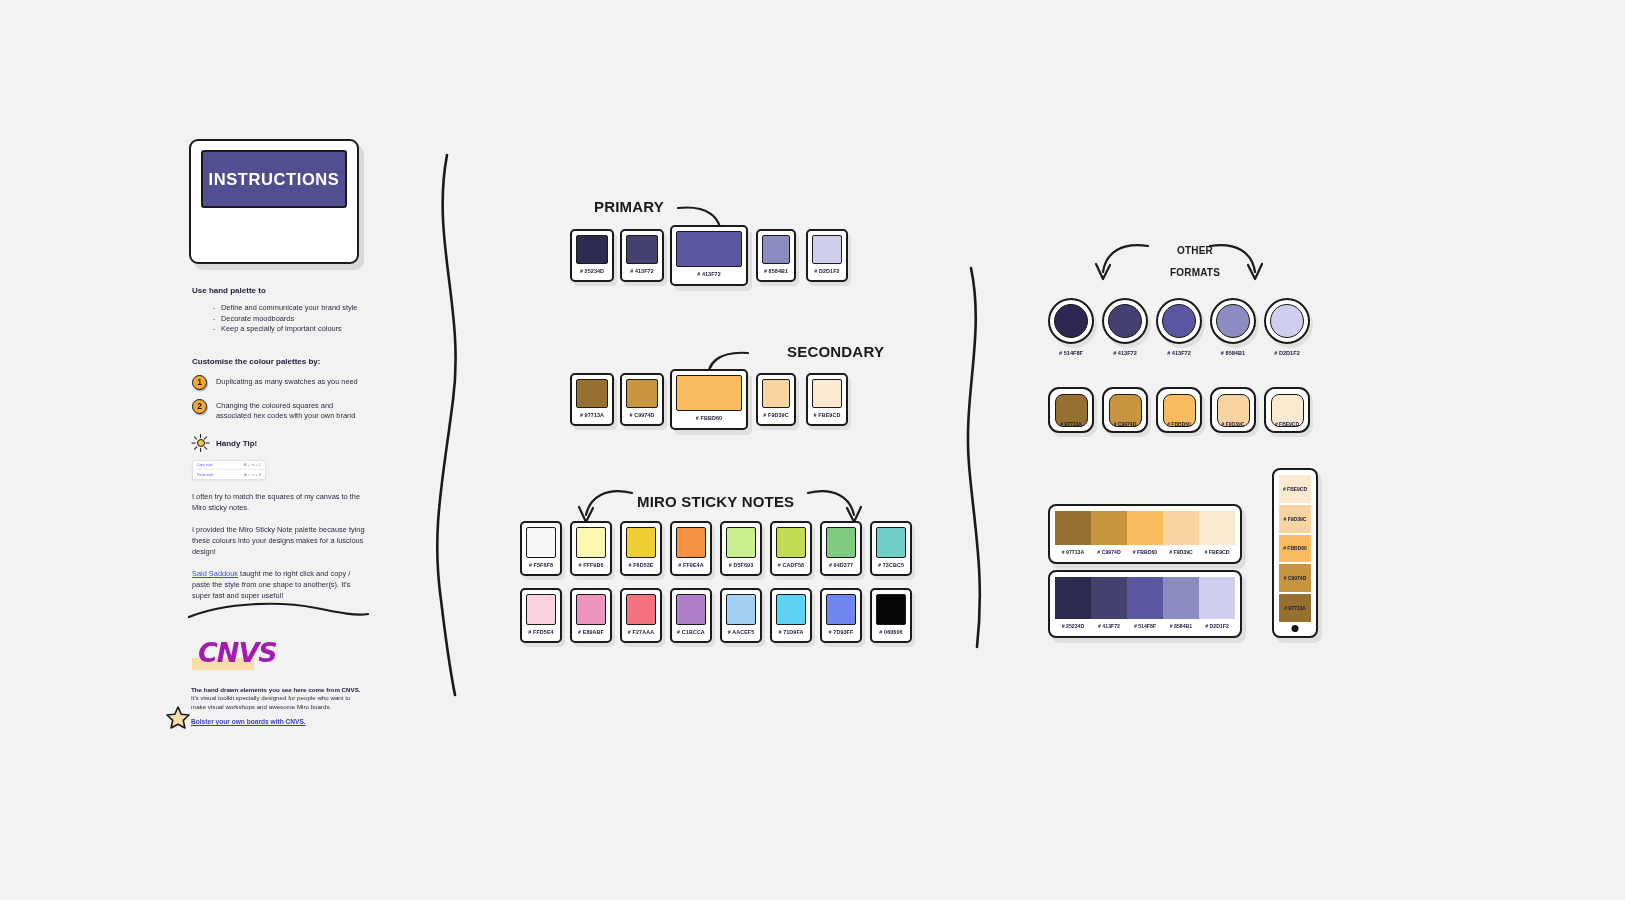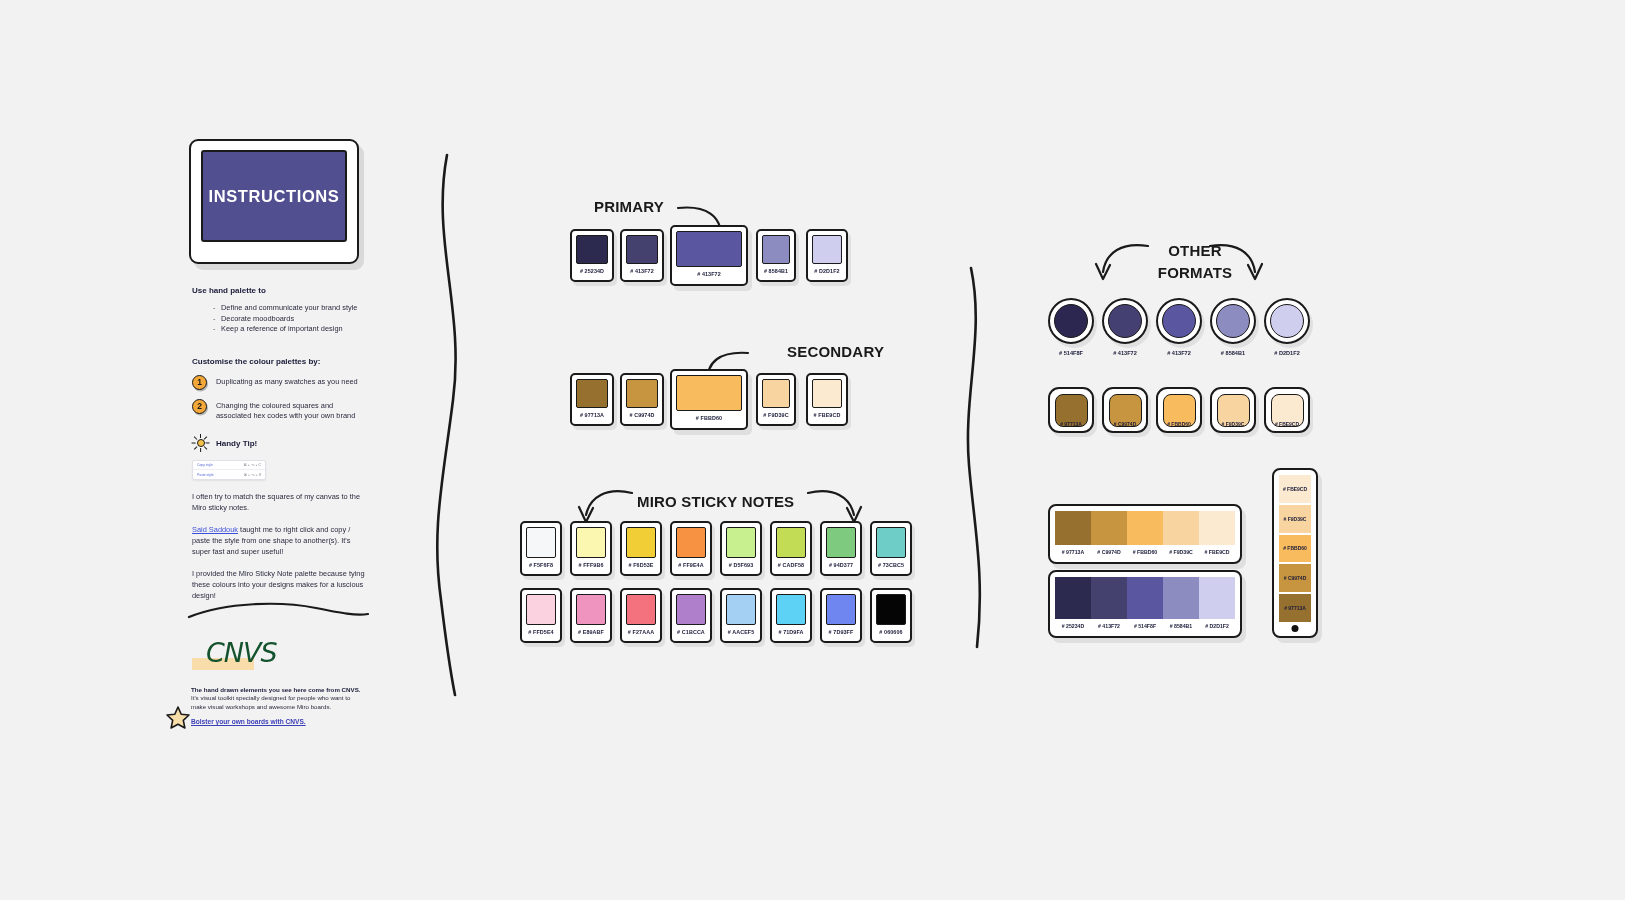--- a/index.html
+++ b/index.html
@@ -14,21 +14,21 @@
   }
   .canvas { position:absolute; inset:0; }
 
   
   #instr-card {
     position:absolute; left:189px; top:139px; width:170px; height:125px;
     background:#ffffff; border:2.5px solid #1a1a1a; border-radius:9px;
     box-shadow:5px 6px 0 rgba(0,0,0,0.10);
   }
   #instr-card .inner {
-    position:absolute; left:10px; top:9px; right:10px; height:92px;
+    position:absolute; left:10px; top:9px; right:10px; height:58px;
     background:#514f8f; border:2px solid #1a1a1a; border-radius:3px;
     display:flex; align-items:center; justify-content:center;
   }
   #instr-card .inner span {
     color:#ffffff; font-weight:bold; font-size:16.5px; letter-spacing:.6px;
   }
 
   
   #instr-text { position:absolute; left:192px; top:286px; width:178px; }
   #instr-text h4 { margin:0 0 6px 0; font-size:8px; font-weight:bold; color:#1b1b3a; }
@@ -70,22 +70,22 @@
   .mini-table .v { font-size:3.4px; color:#6b6b78; }
   .para { margin-top:11px; font-size:7.4px; line-height:11px; color:#2a2a3f; }
   .para a { color:#3b4fd8; }
 
   
   #divider { position:absolute; left:186px; top:600px; width:185px; height:24px; }
 
   
   #cnvs { position:absolute; left:190px; top:637px; width:70px; height:36px; }
   #cnvs .hl { position:absolute; left:2px; bottom:3px; width:62px; height:12px; background:#f8ddab; }
-  #cnvs .word { position:absolute; left:16px; top:0; font-family:"DejaVu Sans", sans-serif;
-    font-weight:normal; font-style:italic; font-size:27px; color:#14532d; letter-spacing:-1px; }
+  #cnvs .word { position:absolute; left:8px; top:0; font-family:"DejaVu Sans", sans-serif;
+    font-weight:bold; font-style:italic; font-size:27px; color:#a21caf; letter-spacing:-1px; }
 
   #cnvs-text { position:absolute; left:191px; top:685px; width:180px; }
   #cnvs-text .b { font-size:6.2px; font-weight:bold; line-height:9px; }
   #cnvs-text .n { font-size:6.2px; line-height:8.6px; color:#2a2a3f; }
   #cnvs-text .lnk { margin-top:7px; font-size:6.6px; font-weight:bold; color:#3b3fb8;
     text-decoration:underline; }
   #star { position:absolute; left:165px; top:705px; width:26px; height:26px; }
 
   
   .vsep { position:absolute; }
@@ -159,21 +159,21 @@
     <div class="inner">
       <span>INSTRUCTIONS</span>
     </div>
   </div>
 
   <div id="instr-text">
     <h4>Use hand palette to</h4>
     <ul>
       <li>Define and communicate your brand style</li>
       <li>Decorate moodboards</li>
-      <li>Keep a reference of important design</li>
+      <li>Keep a specially of important colours</li>
     </ul>
     <div class="cust-title">Customise the colour palettes by:</div>
     <div class="numrow">
       <div class="numcircle">1</div>
       <div class="txt">Duplicating as many swatches as you need</div>
     </div>
     <div class="numrow">
       <div class="numcircle">2</div>
       <div class="txt">Changing the coloured squares and associated hex codes with your own brand</div>
     </div>
@@ -198,22 +198,22 @@
       <div class="r">
         <span class="k">Copy style</span>
         <span class="v">⌘ + ⌥ + C</span>
       </div>
       <div class="r">
         <span class="k">Paste style</span>
         <span class="v">⌘ + ⌥ + V</span>
       </div>
     </div>
     <div class="para">I often try to match the squares of my canvas to the Miro sticky notes.</div>
+    <div class="para">I provided the Miro Sticky Note palette because tying these colours into your designs makes for a luscious design!</div>
     <div class="para"><a href="#">Said Saddouk</a><span> taught me to right click and copy / paste the style from one shape to another(s). It's super fast and super useful!</span></div>
-    <div class="para">I provided the Miro Sticky Note palette because tying these colours into your designs makes for a luscious design!</div>
   </div>
 
   <svg id="divider" viewBox="0 0 185 24">
     <path d="M3 17 C 40 2, 95 1, 130 8 C 155 13, 170 16, 182 14" stroke="#1a1a1a" stroke-width="2.2" fill="none" stroke-linecap="round"></path>
   </svg>
 
   <div id="cnvs">
     <div class="hl"></div>
     <div class="word">CNVS</div>
   </div>
@@ -360,21 +360,21 @@
   </div>
   <div class="swatch" style="left:820px; top:588px; width:42px; height:55px;">
     <div class="chip" style="height:31px; background:#6f85ef;"></div>
     <div class="hex"># 7D93FF</div>
   </div>
   <div class="swatch" style="left:870px; top:588px; width:42px; height:55px;">
     <div class="chip" style="height:31px; background:#050505;"></div>
     <div class="hex"># 060606</div>
   </div>
 
-  <div class="seclabel" style="left:1150px; top:240px; font-size:15px; text-align:center; width:90px; line-height:22px;">
+  <div class="seclabel" style="left:1150px; top:240px; font-size:10px; text-align:center; width:90px; line-height:22px;">
     <div>OTHER</div>
     <div>FORMATS</div>
   </div>
   <svg style="position:absolute; left:1092px; top:240px; width:58px; height:46px;" viewBox="0 0 58 46">
     <path d="M56 6 C 30 2, 14 12, 11 32" stroke="#1a1a1a" stroke-width="2.2" fill="none" stroke-linecap="round"></path>
     <path d="M4 24 L11 39 L18 25" stroke="#1a1a1a" stroke-width="2.2" fill="none" stroke-linecap="round" stroke-linejoin="round"></path>
   </svg>
   <svg style="position:absolute; left:1208px; top:240px; width:58px; height:46px;" viewBox="0 0 58 46">
     <path d="M2 6 C 28 2, 44 12, 47 32" stroke="#1a1a1a" stroke-width="2.2" fill="none" stroke-linecap="round"></path>
     <path d="M40 25 L47 39 L54 24" stroke="#1a1a1a" stroke-width="2.2" fill="none" stroke-linecap="round" stroke-linejoin="round"></path>

